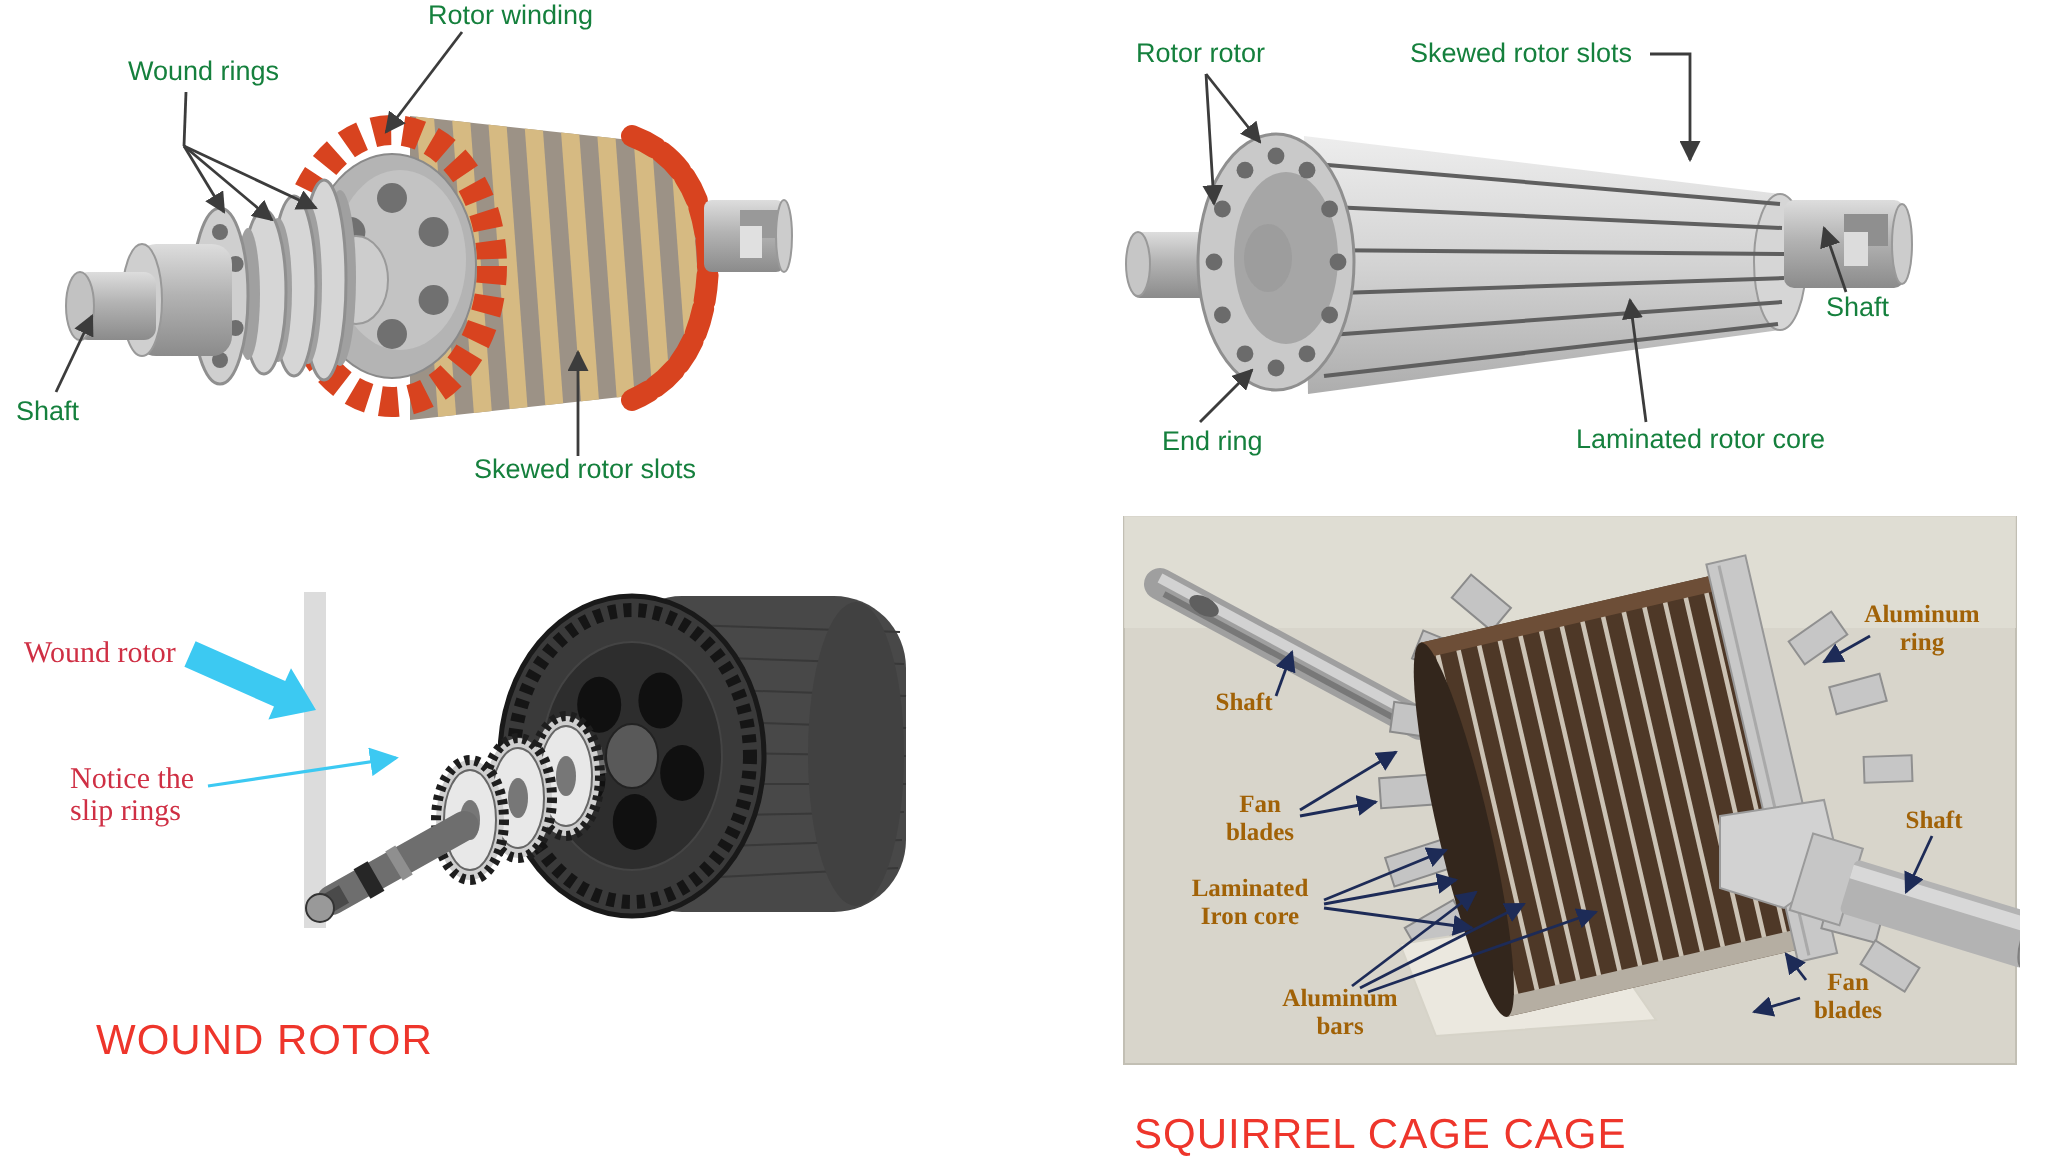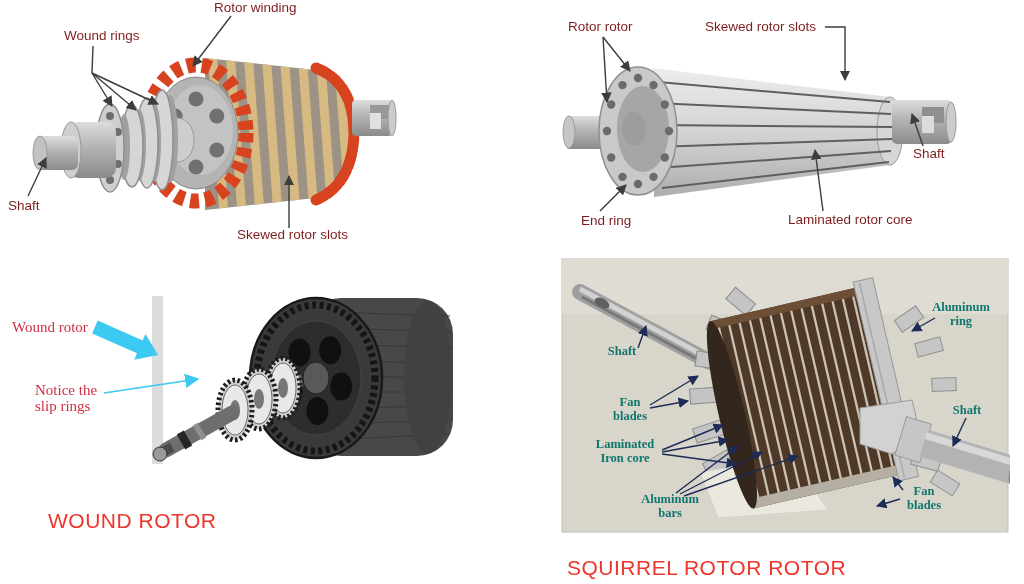--- a/index.html
+++ b/index.html
@@ -1,24 +1,24 @@
 <!DOCTYPE html>
 <html><head>
 <meta charset="utf-8">
 <style>
   html,body{margin:0;padding:0;background:#ffffff;}
   #page{position:relative;width:1024px;height:584px;background:#ffffff;overflow:hidden;
         font-family:"Liberation Sans",sans-serif;}
   svg{position:absolute;display:block;}
   .lbl{position:absolute;font-family:"Liberation Sans",sans-serif;font-size:13.5px;
-       color:#7f1d1d;white-space:pre-line;line-height:1.1;}
+       color:#15803d;white-space:pre-line;line-height:1.1;}
   .red-serif{position:absolute;font-family:"Liberation Serif",serif;font-size:15px;
        color:#cf2f44;white-space:pre-line;line-height:1.05;}
   .navy{position:absolute;font-family:"Liberation Serif",serif;font-weight:700;font-size:12.5px;
-       color:#0f766e;text-align:center;line-height:1.12;white-space:pre-line;}
+       color:#a16207;text-align:center;line-height:1.12;white-space:pre-line;}
   .bigred{position:absolute;font-family:"Liberation Sans",sans-serif;font-size:21px;
        color:#ee352b;letter-spacing:0.5px;}
   .photocap{position:absolute;font-family:"Liberation Serif",serif;font-weight:700;font-size:17px;
        color:#e11f2e;text-align:center;}
 </style>
 </head>
 <body>
 
 <div id="page">
 
@@ -334,15 +334,15 @@
 ring</div>
   <div class="navy" style="left:605px;top:395px;width:50px">Fan
 blades</div>
   <div class="navy" style="left:583px;top:437px;width:84px">Laminated
 Iron core</div>
   <div class="navy" style="left:630px;top:492px;width:80px">Aluminum
 bars</div>
   <div class="navy" style="left:945px;top:403px;width:44px">Shaft</div>
   <div class="navy" style="left:897px;top:484px;width:54px">Fan
 blades</div>
-  <div class="bigred" style="left:567px;top:556px">SQUIRREL ROTOR ROTOR</div>
+  <div class="bigred" style="left:567px;top:556px">SQUIRREL CAGE CAGE</div>
 
 </div>
 
 </body></html>

